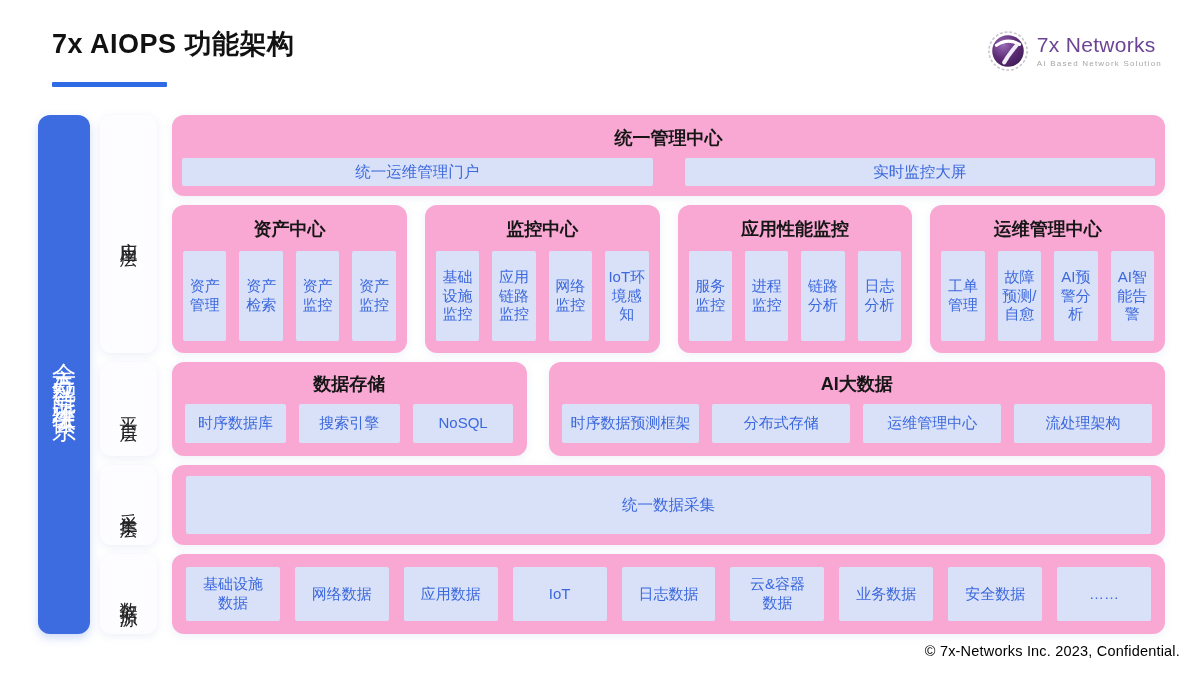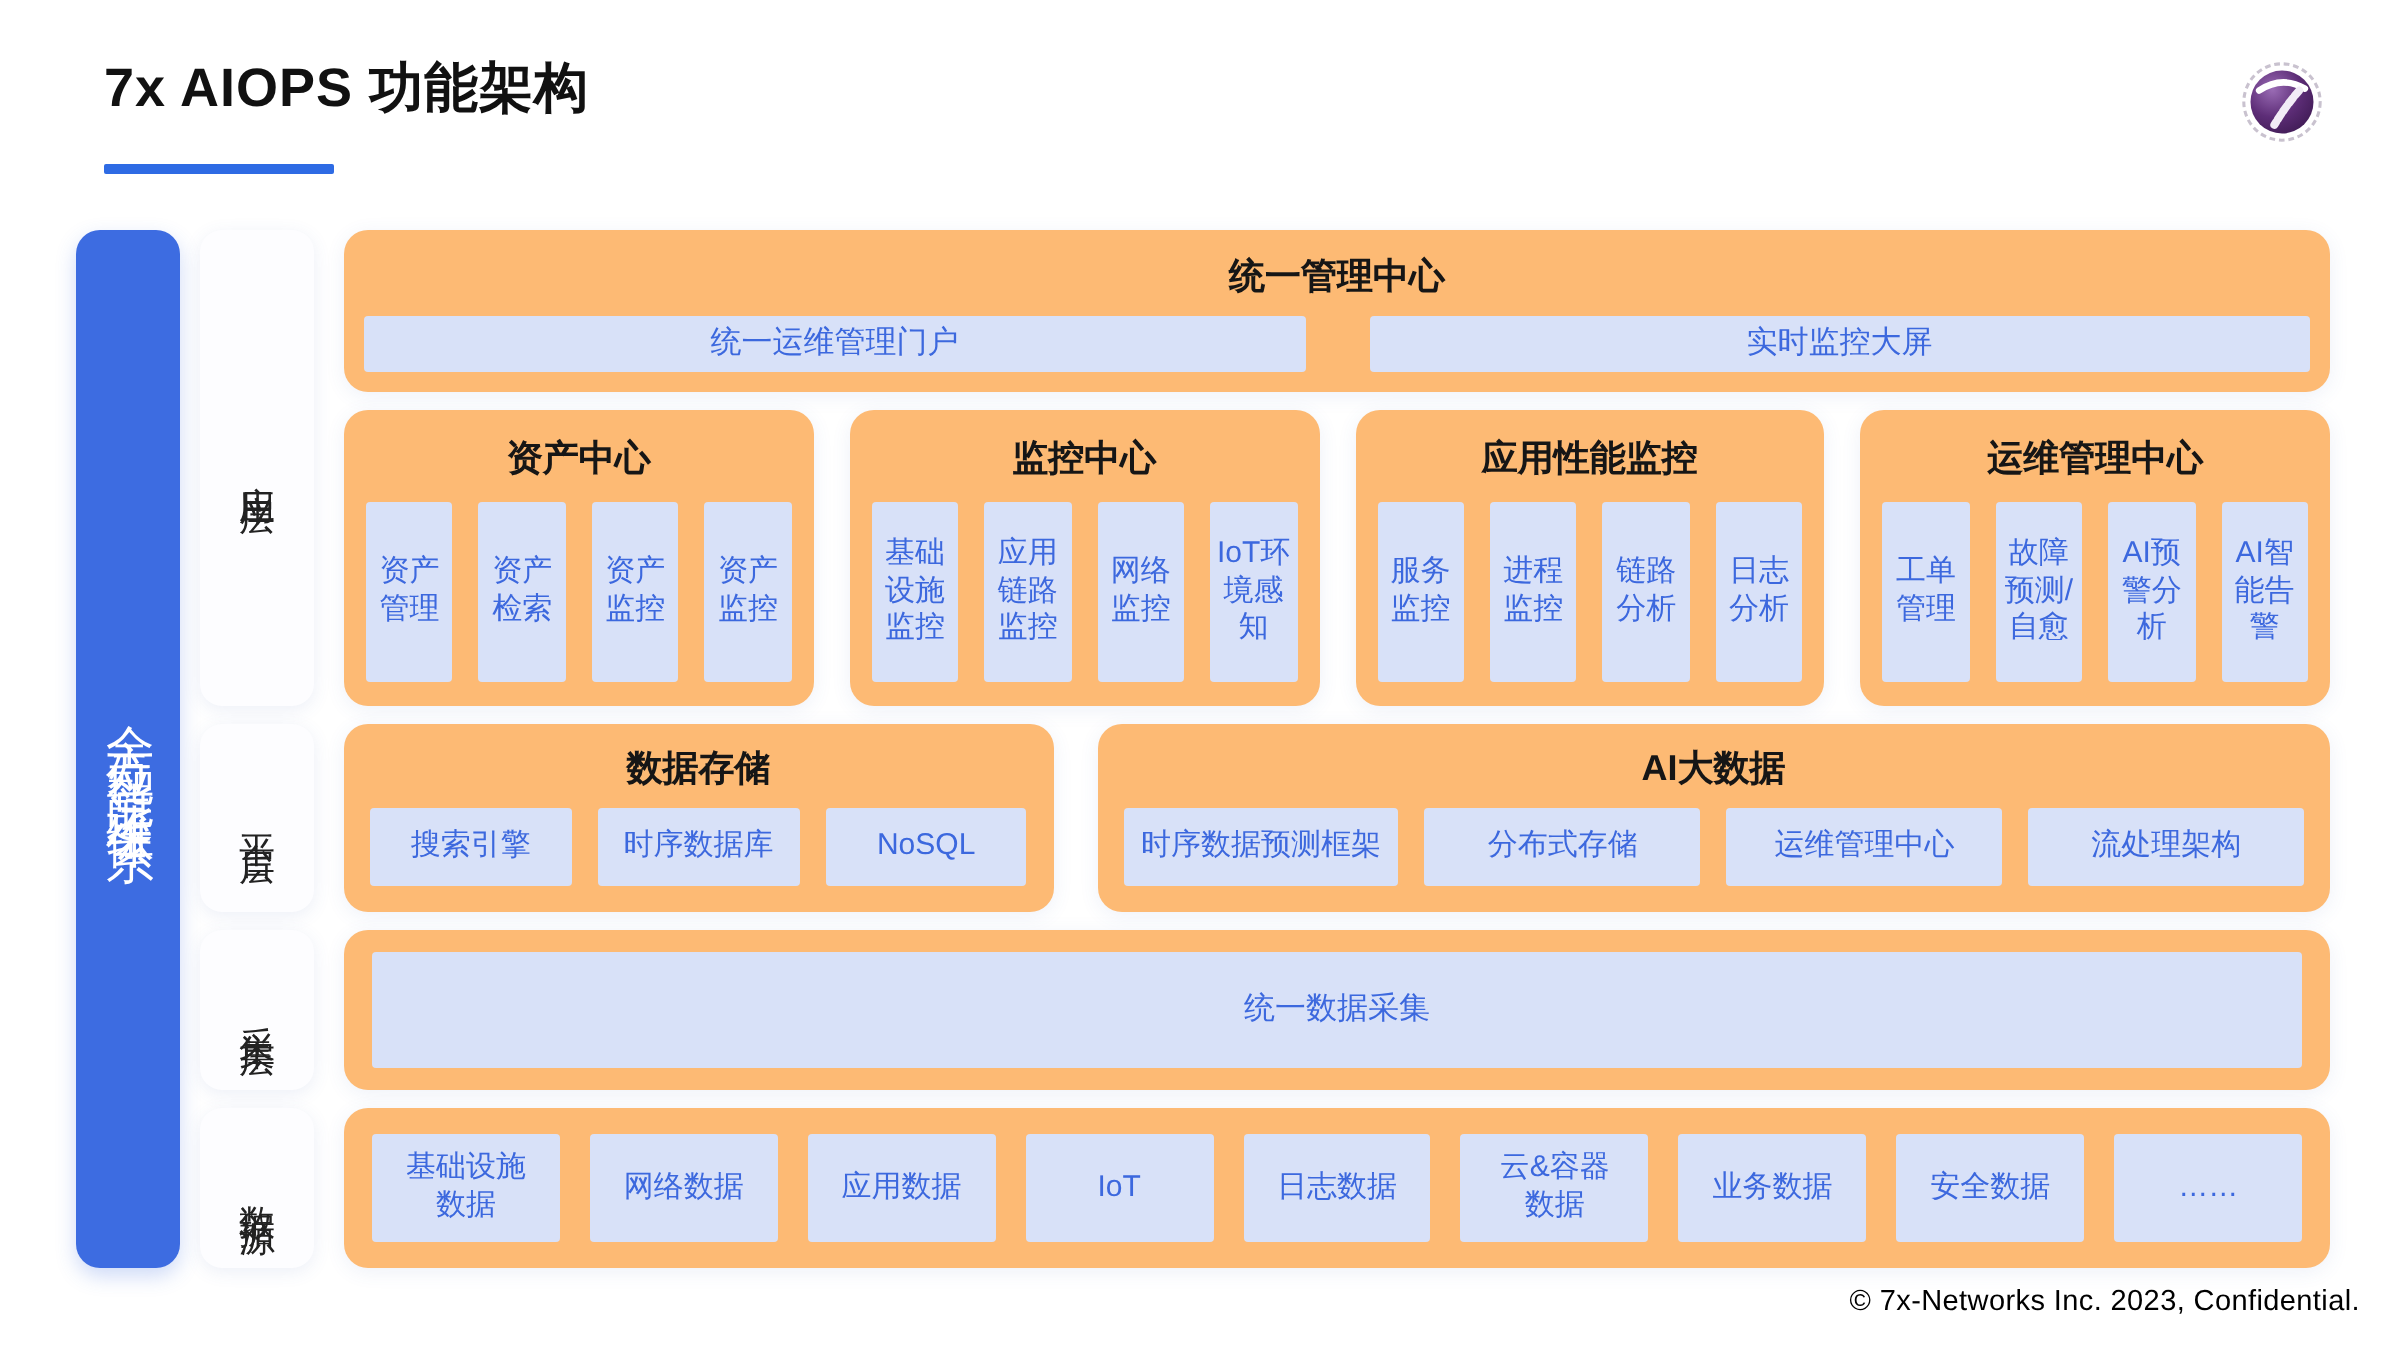--- a/index.html
+++ b/index.html
@@ -37,21 +37,21 @@
     box-shadow:0 2px 9px rgba(70,95,180,.10);
     display:flex; align-items:center; justify-content:center;
   }
   .layer-box span { writing-mode:vertical-lr; text-orientation:upright;
     font-size:18px; color:#222; letter-spacing:4px; font-weight:500; }
   .lb-1 { height:238px; } .lb-2 { height:94px; } .lb-3 { height:80px; } .lb-4 { height:80px; }
 
   .content { flex:1; display:flex; flex-direction:column; gap:9px; }
 
   .panel {
-    background:#fdba74; border-radius:12px;
+    background:#f9a8d4; border-radius:12px;
     box-shadow:0 2px 10px rgba(70,95,180,.09);
   }
   .panel-title { text-align:center; font-size:18px; font-weight:600; color:#161616; }
   .btn {
     background:#d8e1f8; color:#3c68de; border-radius:2px;
     display:flex; align-items:center; justify-content:center;
     font-size:15px; text-align:center; line-height:1.25;
   }
 
   
@@ -104,20 +104,24 @@
             <stop offset="0%" stop-color="#9a6cb5"></stop>
             <stop offset="55%" stop-color="#5d2d77"></stop>
             <stop offset="100%" stop-color="#3f1b54"></stop>
           </radialGradient>
         </defs>
         <circle cx="22" cy="22" r="20" fill="none" stroke="#c9c2cf" stroke-width="1.6" stroke-dasharray="3 2"></circle>
         <circle cx="22" cy="22" r="16.5" fill="url(#lg)"></circle>
         <path d="M10 16 Q22 8 34 15" fill="none" stroke="#ffffff" stroke-width="3.4" stroke-linecap="round"></path>
         <path d="M31 16 Q24 24 18 34" fill="none" stroke="#f2ecf6" stroke-width="4.2" stroke-linecap="round" stroke-dasharray="3.5 1.6"></path>
       </svg>
+      <div>
+        <div class="brand">7x Networks</div>
+        <div class="tagline">AI Based Network Solution</div>
+      </div>
     </div>
   </div>
 
   <div class="main">
 
     <div class="banner">
       <div class="banner-text">全方位智能运维体系</div>
     </div>
 
     <div class="layer-col">
@@ -181,22 +185,22 @@
             <div class="btn">AI预警分析</div>
             <div class="btn">AI智能告警</div>
           </div>
         </div>
       </div>
 
       <div class="row-platform">
         <div class="panel plat-panel plat-storage">
           <div class="panel-title">数据存储</div>
           <div class="plat-btns">
+            <div class="btn">时序数据库</div>
             <div class="btn">搜索引擎</div>
-            <div class="btn">时序数据库</div>
             <div class="btn">NoSQL</div>
           </div>
         </div>
         <div class="panel plat-panel plat-ai">
           <div class="panel-title">AI大数据</div>
           <div class="plat-btns">
             <div class="btn">时序数据预测框架</div>
             <div class="btn">分布式存储</div>
             <div class="btn">运维管理中心</div>
             <div class="btn">流处理架构</div>

